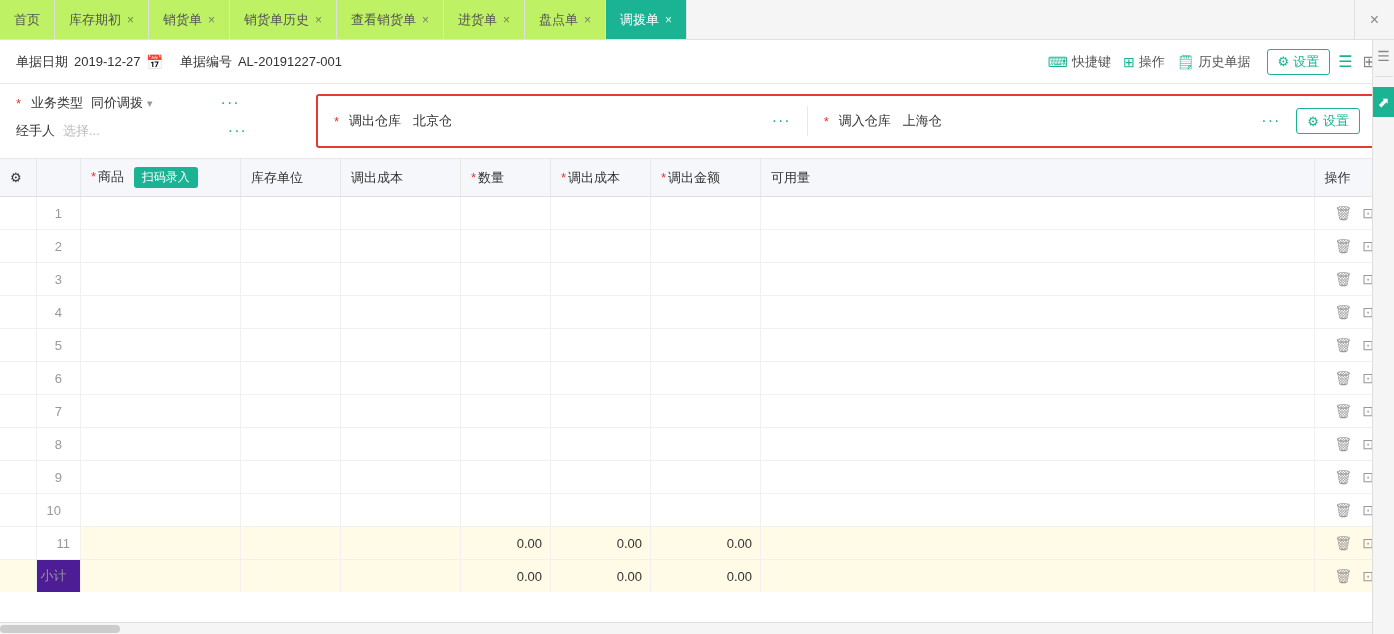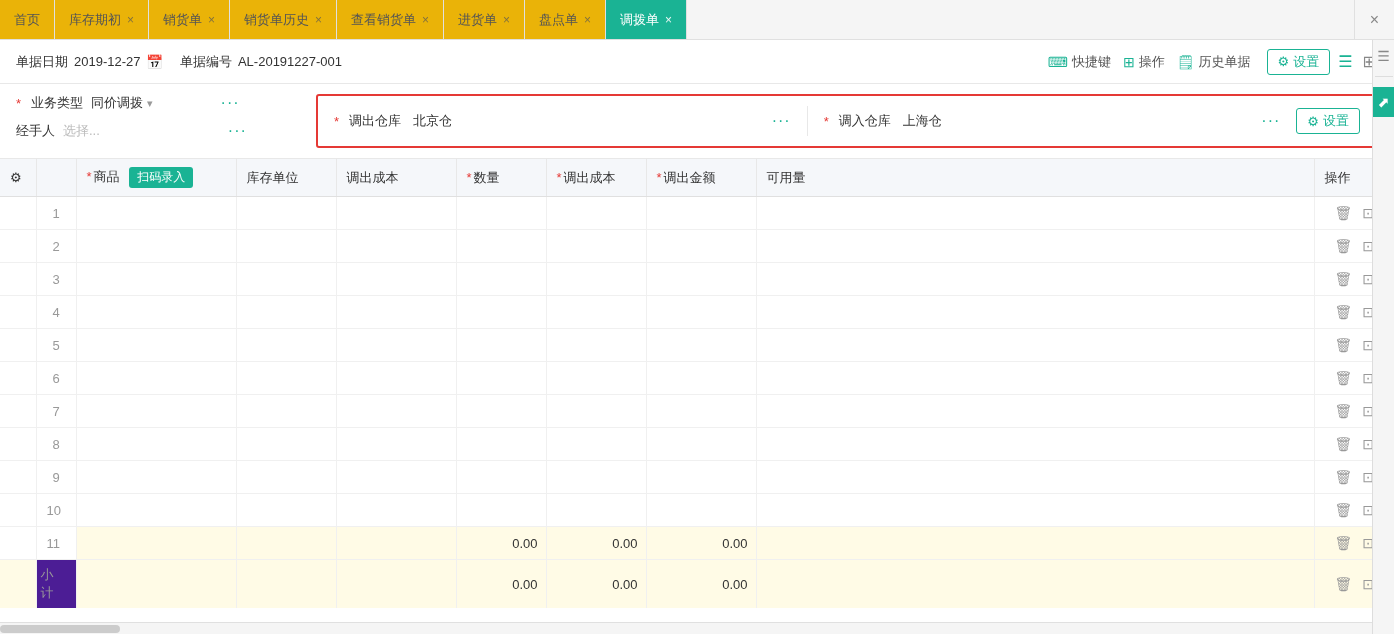--- a/index.html
+++ b/index.html
@@ -6,21 +6,21 @@
     body { font-family: 'Microsoft YaHei', Arial, sans-serif; font-size: 13px; color: #333; background: #fff; width: 1394px; height: 634px; overflow: hidden; }
 
     
     .tab-bar {
       display: flex; align-items: center; height: 40px; background: #f5f5f5;
       border-bottom: 1px solid #e0e0e0; padding: 0 0; position: relative;
     }
     .tab {
       display: flex; align-items: center; height: 100%; padding: 0 14px;
       cursor: pointer; font-size: 13px; color: #555; border-right: 1px solid #e0e0e0;
-      white-space: nowrap; background: #eab308;
+      white-space: nowrap; background: #bef264;
     }
     .tab.active {
       background: #1ab394; color: #fff; font-weight: 500;
     }
     .tab .close-btn {
       margin-left: 6px; font-size: 12px; color: inherit; cursor: pointer;
       opacity: 0.7;
     }
     .tab.active .close-btn { color: #fff; opacity: 0.9; }
     .tab-home { border-right: 1px solid #e0e0e0; }
@@ -454,21 +454,21 @@
     <td></td>
     <td>
       <div class="op-cell">
         <button class="op-btn" title="删除">🗑</button>
         <button class="op-btn" title="复制">⊡</button>
       </div>
     </td>
   </tr>
           <tr>
       <td class="row-num"></td>
-      <td class="row-num subtotal-label" style="text-align:left;padding-left:10px;font-size:13px;color:#999;">11</td>
+      <td class="row-num subtotal-label" style="text-align:left;padding-left:20px;font-size:13px;color:#999;">11</td>
       <td style="background:#fffbe6;"></td>
       <td style="background:#fffbe6;"></td>
       <td style="background:#fffbe6;"></td>
       <td style="background:#fffbe6;text-align:right;padding-right:8px;">0.00</td>
       <td style="background:#fffbe6;text-align:right;padding-right:8px;">0.00</td>
       <td style="background:#fffbe6;text-align:right;padding-right:8px;">0.00</td>
       <td style="background:#fffbe6;"></td>
       <td style="background:#fffbe6;">
         <div class="op-cell">
           <button class="op-btn">🗑</button>

